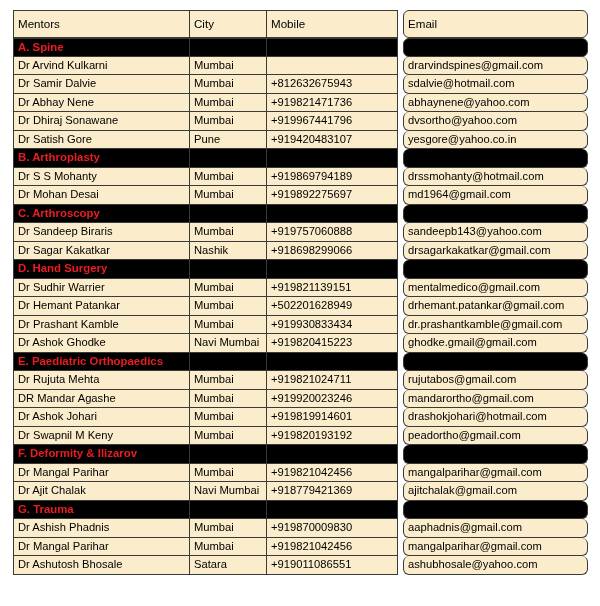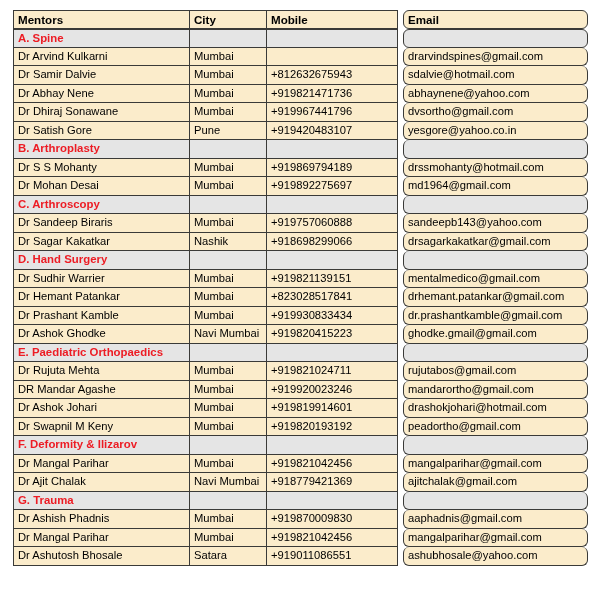--- a/index.html
+++ b/index.html
@@ -56,43 +56,43 @@
   }
 
   
   table.mentors td + td,
   table.mentors th + th { border-left: none; }
   table.mentors tr + tr td { border-top: none; }
 
   
   tr.head th {
     background: #fbeccb;
-    font-weight: bold;
+    font-weight: normal;
     font-size: 11.6px;
-    height: 19px;
+    height: 28px;
   }
 
   
   .gapcell {
     background: #ffffff !important;
     border-top: none !important;
     border-bottom: none !important;
     border-left: none !important;
     border-right: none !important;
     padding: 0 !important;
   }
   
   .c-email-cell { border-left: 1px solid #3a3a38 !important; border-radius: 6px; }
 
   
   tr.data td { background: #fbeccb; }
 
   
   tr.section td {
-    background: #e5e5e5;
+    background: #000000;
     font-weight: bold;
     color: #ed1c24;
     font-size: 11.4px;
   }
 
   
   tr.lastrow td { border-bottom: 1px solid #3a3a38; }
 </style>
 </head>
 <body>
@@ -142,21 +142,21 @@
           <td>Mumbai</td>
           <td>+919821471736</td>
           <td class="gapcell"></td>
           <td class="c-email-cell">abhaynene@yahoo.com</td>
         </tr>
         <tr class=" data">
           <td>Dr Dhiraj Sonawane</td>
           <td>Mumbai</td>
           <td>+919967441796</td>
           <td class="gapcell"></td>
-          <td class="c-email-cell">dvsortho@gmail.com</td>
+          <td class="c-email-cell">dvsortho@yahoo.com</td>
         </tr>
         <tr class=" data">
           <td>Dr Satish Gore</td>
           <td>Pune</td>
           <td>+919420483107</td>
           <td class="gapcell"></td>
           <td class="c-email-cell">yesgore@yahoo.co.in</td>
         </tr>
         <tr class=" section">
           <td>B. Arthroplasty</td>
@@ -210,21 +210,21 @@
         <tr class=" data">
           <td>Dr Sudhir Warrier</td>
           <td>Mumbai</td>
           <td>+919821139151</td>
           <td class="gapcell"></td>
           <td class="c-email-cell">mentalmedico@gmail.com</td>
         </tr>
         <tr class=" data">
           <td>Dr Hemant Patankar</td>
           <td>Mumbai</td>
-          <td>+823028517841</td>
+          <td>+502201628949</td>
           <td class="gapcell"></td>
           <td class="c-email-cell">drhemant.patankar@gmail.com</td>
         </tr>
         <tr class=" data">
           <td>Dr Prashant Kamble</td>
           <td>Mumbai</td>
           <td>+919930833434</td>
           <td class="gapcell"></td>
           <td class="c-email-cell">dr.prashantkamble@gmail.com</td>
         </tr>

